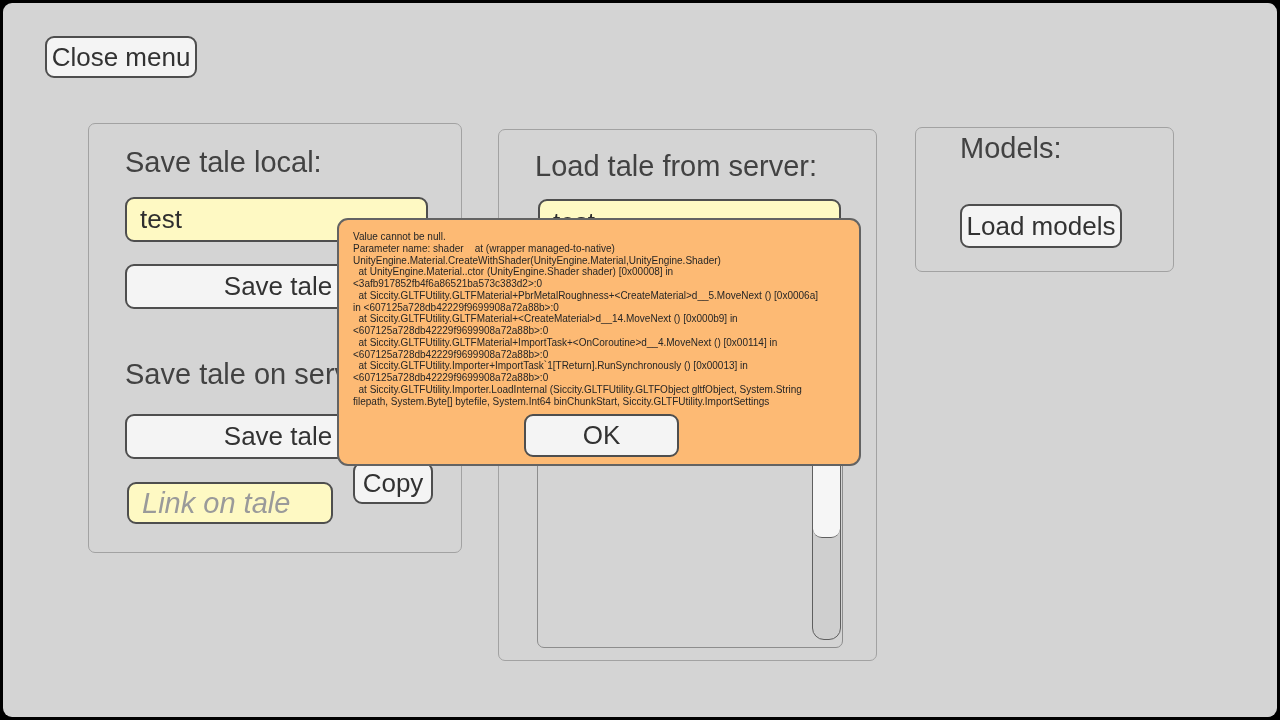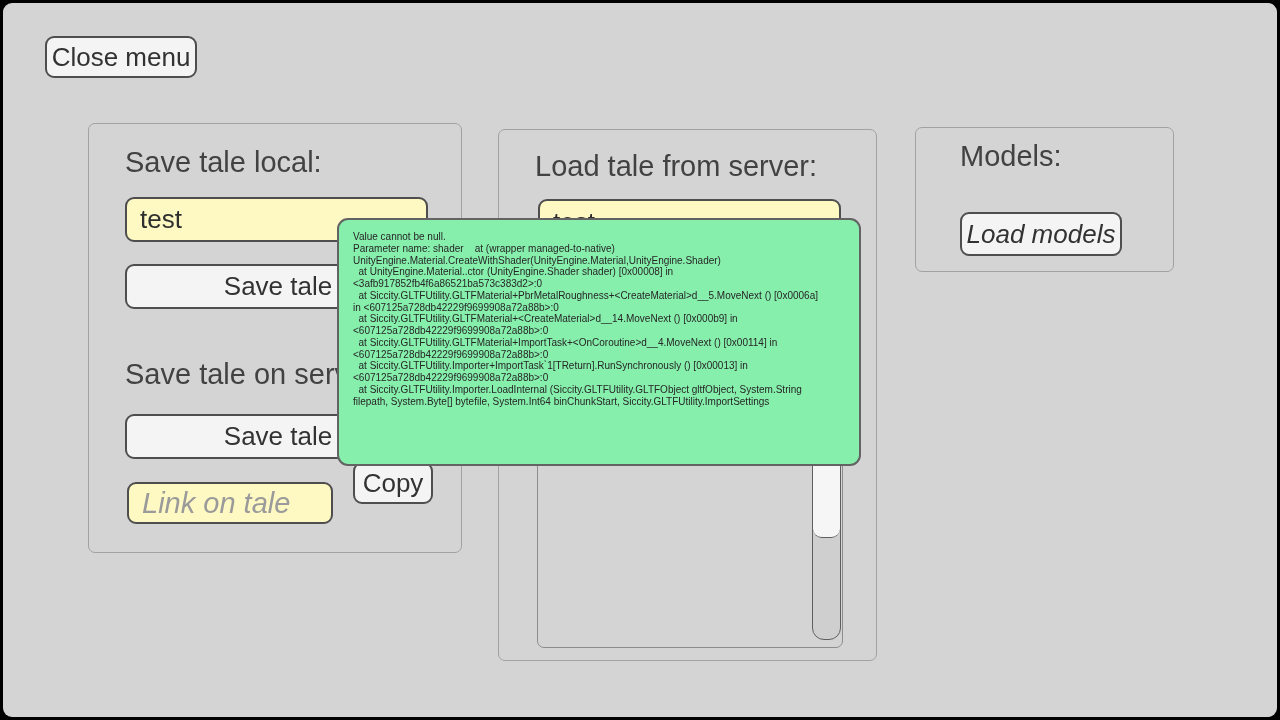--- a/index.html
+++ b/index.html
@@ -16,21 +16,21 @@
   .tinput { position:absolute; background:#fef9c3; border:2px solid #4e4e4e; border-radius:9px;
             color:#2f2f2f; font-size:26px; padding:0 13px; outline:none;
             font-family:"Liberation Sans", sans-serif; }
   .tinput::placeholder { color:#9a9a9a; font-style:italic; opacity:1; }
   .listbox { position:absolute; border:1px solid #8d8d8d; border-radius:7px; }
   .sbar { position:absolute; border:1px solid #5f5f5f; border-radius:12px; background:#cfcfcf;
           overflow:hidden; }
   .sthumb { width:100%; background:#f6f6f6; border-bottom:1px solid #5f5f5f;
             border-radius:0 0 9px 9px; }
   .dialog { position:absolute; left:337px; top:218px; width:524px; height:248px;
-            background:#86efac; border:2px solid #636363; border-radius:11px; }
+            background:#fdba74; border:2px solid #636363; border-radius:11px; }
   .trace { position:absolute; left:14px; top:11px; width:496px; height:180px;
            font-size:10px; line-height:11.75px; color:#262626; white-space:pre; overflow:hidden; }
 </style>
 </head>
 <body>
 
 <div id="root">
   <div class="screen"></div>
 
   <div class="btn" style="left:45px; top:36px; width:152px; height:42px;">
@@ -54,35 +54,38 @@
 
   <div class="panel" style="left:498px; top:129px; width:379px; height:532px;"></div>
   <div class="heading" style="left:535px; top:150px;text-align:center;">Load tale from server:</div>
   <input class="tinput" style="left: 538px; top: 199px; width: 303px; height: 46px;" value="test">
   <div class="listbox" style="left:537px; top:258px; width:306px; height:390px;"></div>
   <div class="sbar" style="left:812px; top:258px; width:29px; height:382px;">
     <div class="sthumb" style="height:279px;"></div>
   </div>
 
   <div class="panel" style="left:915px; top:127px; width:259px; height:145px;"></div>
-  <div class="heading" style="left:960px; top:140px;">Models:</div>
-  <div class="btn" style="left:960px; top:212px; width:162px; height:44px;font-style:italic;">
+  <div class="heading" style="left:960px; top:132px;">Models:</div>
+  <div class="btn" style="left:960px; top:204px; width:162px; height:44px;">
     <span>Load models</span>
   </div>
 
   <div class="dialog">
     <div class="trace">Value cannot be null.
 Parameter name: shader    at (wrapper managed-to-native)
 UnityEngine.Material.CreateWithShader(UnityEngine.Material,UnityEngine.Shader)
   at UnityEngine.Material..ctor (UnityEngine.Shader shader) [0x00008] in
 &lt;3afb917852fb4f6a86521ba573c383d2&gt;:0
   at Siccity.GLTFUtility.GLTFMaterial+PbrMetalRoughness+&lt;CreateMaterial&gt;d__5.MoveNext () [0x0006a]
 in &lt;607125a728db42229f9699908a72a88b&gt;:0
   at Siccity.GLTFUtility.GLTFMaterial+&lt;CreateMaterial&gt;d__14.MoveNext () [0x000b9] in
 &lt;607125a728db42229f9699908a72a88b&gt;:0
   at Siccity.GLTFUtility.GLTFMaterial+ImportTask+&lt;OnCoroutine&gt;d__4.MoveNext () [0x00114] in
 &lt;607125a728db42229f9699908a72a88b&gt;:0
   at Siccity.GLTFUtility.Importer+ImportTask`1[TReturn].RunSynchronously () [0x00013] in
 &lt;607125a728db42229f9699908a72a88b&gt;:0
   at Siccity.GLTFUtility.Importer.LoadInternal (Siccity.GLTFUtility.GLTFObject gltfObject, System.String
 filepath, System.Byte[] bytefile, System.Int64 binChunkStart, Siccity.GLTFUtility.ImportSettings</div>
+    <div class="btn" style="left:185px; top:194px; width:155px; height:43px;">
+      <span>OK</span>
+    </div>
   </div>
 </div>
 
 </body></html>

